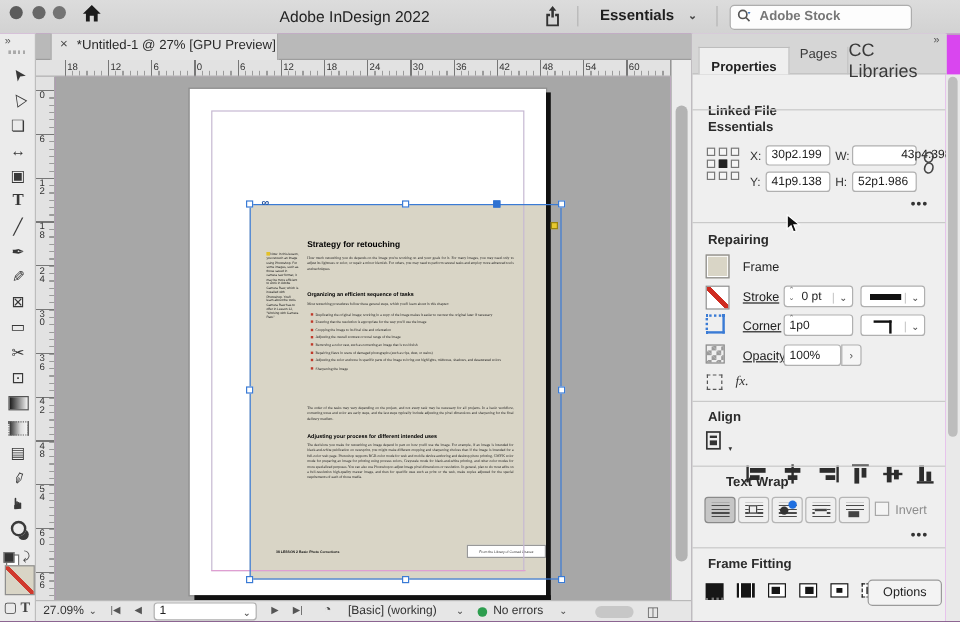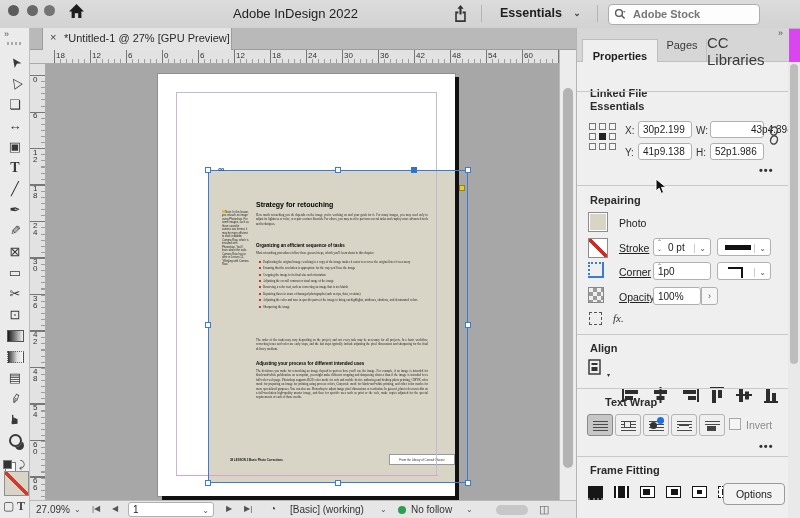--- a/index.html
+++ b/index.html
@@ -283,21 +283,21 @@
     <div class="field" style="left:98px;top:1px;width:86px;height:15px;">
       <span>1</span>
       <span class="chev" style="position:absolute;right:4px;top:3px;">⌄</span>
     </div>
     <span class="abs" style="left:196px;top:3px;color:#555;font-size:8px;">▶</span>
     <span class="abs" style="left:214px;top:3px;color:#555;font-size:8px;">▶|</span>
     <span class="abs" style="left:240px;top:2px;color:#444;font-size:10px;">◔</span>
     <span class="abs" style="left:260px;top:3px;">[Basic] (working)</span>
     <span class="abs chev" style="left:350px;top:4px;">⌄</span>
     <span class="abs" style="left:368px;top:5px;width:8px;height:8px;border-radius:50%;background:#2e9e4f;"></span>
-    <span class="abs" style="left:381px;top:3px;">No follow</span>
+    <span class="abs" style="left:381px;top:3px;">No errors</span>
     <span class="abs chev" style="left:436px;top:4px;">⌄</span>
     <span class="abs" style="left:466px;top:4px;width:32px;height:10px;border-radius:6px;background:#c7c7c7;"></span>
     <span class="abs" style="left:509px;top:2px;font-size:11px;color:#555;">◫</span>
   </div>
 
   <div class="abs" style="left:576px;top:28px;width:212px;height:490px;background:#efefef;border-left:1px solid #b5b5b5;box-sizing:border-box;">
 
     <div class="abs" style="left:0;top:0;width:212px;height:34px;background:#d6d6d6;border-bottom:1px solid #c0c0c0;box-sizing:border-box;">
       <span style="position:absolute;right:6px;top:0;font-size:9px;color:#555;">»</span>
       <div style="position:absolute;left:5px;top:11px;width:76px;height:23px;background:#efefef;border:1px solid #bdbdbd;border-bottom:none;display:flex;align-items:flex-end;justify-content:center;font-size:11px;font-weight:700;color:#1f1f1f;box-sizing:border-box;">
@@ -346,21 +346,21 @@
       <svg width="12" height="20" viewBox="0 0 12 20">
           <ellipse cx="6" cy="5" rx="3.4" ry="4.2" fill="none" stroke="#444" stroke-width="1.4" transform="rotate(18 6 5)"></ellipse>
           <ellipse cx="6" cy="14" rx="3.4" ry="4.2" fill="none" stroke="#444" stroke-width="1.4" transform="rotate(18 6 14)"></ellipse>
         </svg>
     </span>
     <span class="dots3" style="left:182px;top:136px;">•••</span>
     <div class="divider" style="left:0;top:157px;width:212px;"></div>
 
     <div class="abs sect" style="left:13px;top:166px;">Repairing</div>
     <div class="abs" style="left:11px;top:184px;width:18px;height:18px;background:#d9d5c6;border:1px solid #8d8d8d;box-shadow:inset 0 0 0 1px #fff;"></div>
-    <span class="abs" style="left:42px;top:189px;font-size:10.5px;color:#222;">Photo</span>
+    <span class="abs" style="left:42px;top:189px;font-size:10.5px;color:#222;">Frame</span>
 
     <div class="abs" style="left:11px;top:210px;width:18px;height:18px;background:#fff,;border:1px solid #8d8d8d;background:linear-gradient(45deg,transparent 43%,#cf2b20 43%,#cf2b20 57%,transparent 57%),#fff;"></div>
     <span class="abs underl" style="left:42px;top:214px;font-size:10.5px;color:#222;">Stroke</span>
     <div class="field" style="left:76px;top:210px;width:58px;height:18px;padding-left:14px;">
       <span style="position:absolute;left:3px;top:0;font-size:6px;color:#555;line-height:1.1;">⌃<br>⌄</span>
       <span>0 pt</span>
       <span class="chev" style="position:absolute;right:4px;top:5px;border-left:1px solid #ccc;padding-left:4px;">⌄</span>
     </div>
     <div class="field" style="left:140px;top:210px;width:54px;height:18px;">
       <span style="display:inline-block;width:26px;height:5px;background:#111;margin-left:3px;"></span>

